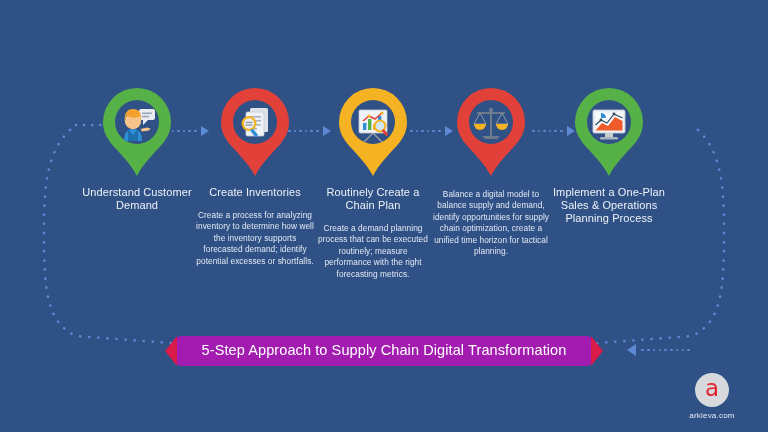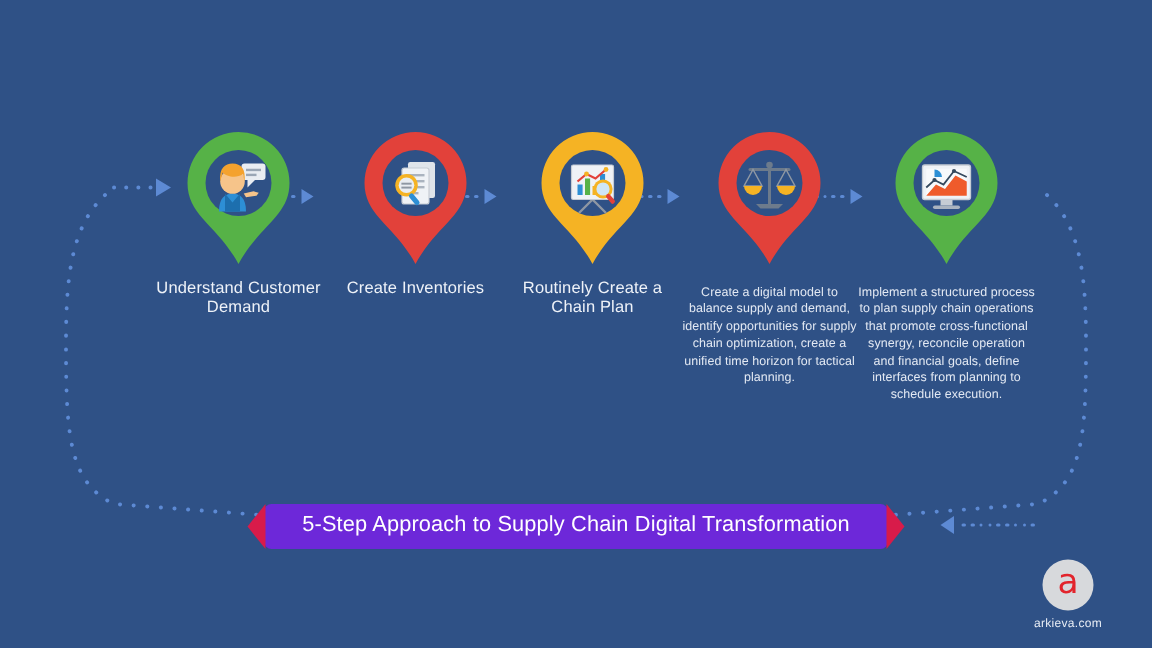--- a/index.html
+++ b/index.html
@@ -27,21 +27,21 @@
   }
   
   .steps {
     position: absolute;
     left: 78px;
     top: 88px;
     width: 612px;
     display: flex;
     flex-direction: row;
     align-items: flex-start;
-    justify-content: flex-end;
+    justify-content: flex-start;
   }
   .step {
     width: 118px;
     display: flex;
     flex-direction: column;
     align-items: center;
     position: relative;
   }
   
   .pin-wrap {
@@ -109,21 +109,21 @@
     position: absolute;
     left: 0;
     top: 336px;
     width: 768px;
     display: flex;
     align-items: center;
     justify-content: center;
   }
   .banner {
     position: relative;
-    background: #6d28d9;
+    background: #a21caf;
     color: #ffffff;
     font-size: 14.5px;
     line-height: 16px;
     padding: 6px 26px 8px 26px;
     border-radius: 5px;
     text-align: center;
     white-space: nowrap;
     letter-spacing: .1px;
   }
   .banner::before,
@@ -285,20 +285,21 @@
             <rect x="15" y="25" width="8" height="1.6" fill="#aab3bf"></rect>
             <circle cx="15" cy="20.5" r="7.5" fill="#f5b324"></circle>
             <circle cx="15" cy="20.5" r="5.2" fill="#e9edf2"></circle>
             <rect x="11.6" y="18.8" width="6.8" height="1.3" fill="#8e97a3"></rect>
             <rect x="11.6" y="21.4" width="6.8" height="1.3" fill="#8e97a3"></rect>
             <rect x="18.5" y="25.5" width="3.4" height="9" rx="1.6" fill="#2d8fd5" transform="rotate(-40 20 30)"></rect>
           </svg>
         </div>
       </div>
       <div class="step-title">Create Inventories</div>
+      <div class="step-body">Create a process for analyzing inventory to determine how well the inventory supports forecasted demand; identify potential excesses or shortfalls.</div>
     </div>
 
     <div class="step">
       <div class="pin-wrap">
         <svg class="pin" viewBox="0 0 72 90">
           <path d="M36 88 C 22 62 2 56 2 34 A 34 34 0 1 1 70 34 C 70 56 50 62 36 88 Z" fill="#f5b324"></path>
           <circle cx="36" cy="34" r="22" fill="#2f5186"></circle>
         </svg>
         <div class="pin-icon">
           <svg viewBox="0 0 42 42" width="42" height="42">
@@ -311,20 +312,21 @@
             <polyline points="11,18 17,13 23,16 30,10" fill="none" stroke="#e2413a" stroke-width="1.5"></polyline>
             <circle cx="17" cy="13" r="1.6" fill="#f5b324"></circle>
             <circle cx="30" cy="10" r="1.6" fill="#f5b324"></circle>
             <circle cx="28" cy="23" r="6.4" fill="#f5b324"></circle>
             <circle cx="28" cy="23" r="4.4" fill="#cfe6f7"></circle>
             <rect x="31" y="26" width="3" height="7.5" rx="1.4" fill="#e2413a" transform="rotate(-40 32.5 29)"></rect>
           </svg>
         </div>
       </div>
       <div class="step-title">Routinely Create a Chain Plan</div>
+      <div class="step-body">Create a demand planning process that can be executed routinely; measure performance with the right forecasting metrics.</div>
     </div>
 
     <div class="step">
       <div class="pin-wrap">
         <svg class="pin" viewBox="0 0 72 90">
           <path d="M36 88 C 22 62 2 56 2 34 A 34 34 0 1 1 70 34 C 70 56 50 62 36 88 Z" fill="#e2413a"></path>
           <circle cx="36" cy="34" r="22" fill="#2f5186"></circle>
         </svg>
         <div class="pin-icon">
           <svg viewBox="0 0 42 42" width="42" height="42">
@@ -332,21 +334,21 @@
             <rect x="7" y="9" width="28" height="2" rx="1" fill="#6d7b8c"></rect>
             <circle cx="21" cy="7" r="2.2" fill="#6d7b8c"></circle>
             <path d="M12 33 L30 33 L27 36 L15 36 Z" fill="#6d7b8c"></path>
             <path d="M10 10 L4 21 L16 21 Z" fill="none" stroke="#8e97a3" stroke-width="1"></path>
             <path d="M4 21 A 6 6 0 0 0 16 21 Z" fill="#f5b324"></path>
             <path d="M32 10 L26 21 L38 21 Z" fill="none" stroke="#8e97a3" stroke-width="1"></path>
             <path d="M26 21 A 6 6 0 0 0 38 21 Z" fill="#f5b324"></path>
           </svg>
         </div>
       </div>
-      <div class="step-body">Create a digital model to balance supply and demand, identify opportunities for supply chain optimization, create a unified time horizon for tactical planning.</div>
+      <div class="step-body">Balance a digital model to balance supply and demand, identify opportunities for supply chain optimization, create a unified time horizon for tactical planning.</div>
     </div>
 
     <div class="step">
       <div class="pin-wrap">
         <svg class="pin" viewBox="0 0 72 90">
           <path d="M36 88 C 22 62 2 56 2 34 A 34 34 0 1 1 70 34 C 70 56 50 62 36 88 Z" fill="#56b247"></path>
           <circle cx="36" cy="34" r="22" fill="#2f5186"></circle>
         </svg>
         <div class="pin-icon">
           <svg viewBox="0 0 42 42" width="42" height="42">
@@ -355,21 +357,21 @@
             <path d="M7.5 27.5 L14 20 L20 23 L27 14 L34.5 18 L34.5 27.5 Z" fill="#ef5b2b"></path>
             <polyline points="7.5,22 13,17 19,20 26,11 34.5,15" fill="none" stroke="#34495e" stroke-width="1.2"></polyline>
             <circle cx="13" cy="17" r="1.4" fill="#34495e"></circle>
             <circle cx="26" cy="11" r="1.4" fill="#34495e"></circle>
             <path d="M13 10 a 5 5 0 0 1 5 5 h-5 z" fill="#2d8fd5"></path>
             <rect x="17" y="30" width="8" height="4" fill="#c6ccd4"></rect>
             <rect x="12" y="34" width="18" height="2.4" rx="1.2" fill="#aab3bf"></rect>
           </svg>
         </div>
       </div>
-      <div class="step-body">Implement a structured process to plan supply chain operations that promote cross-functional synergy, reconcile operation and financial goals, define interfaces from planning to schedule execution.</div>
+      <div class="step-title">Implement a One-Plan Sales &amp; Operations Planning Process</div>
     </div>
 
   </div>
 
   <div class="banner-row">
     <div class="banner">5-Step Approach to Supply Chain Digital Transformation</div>
   </div>
 
   <div class="banner-arrow right">
     <span class="head"></span>

